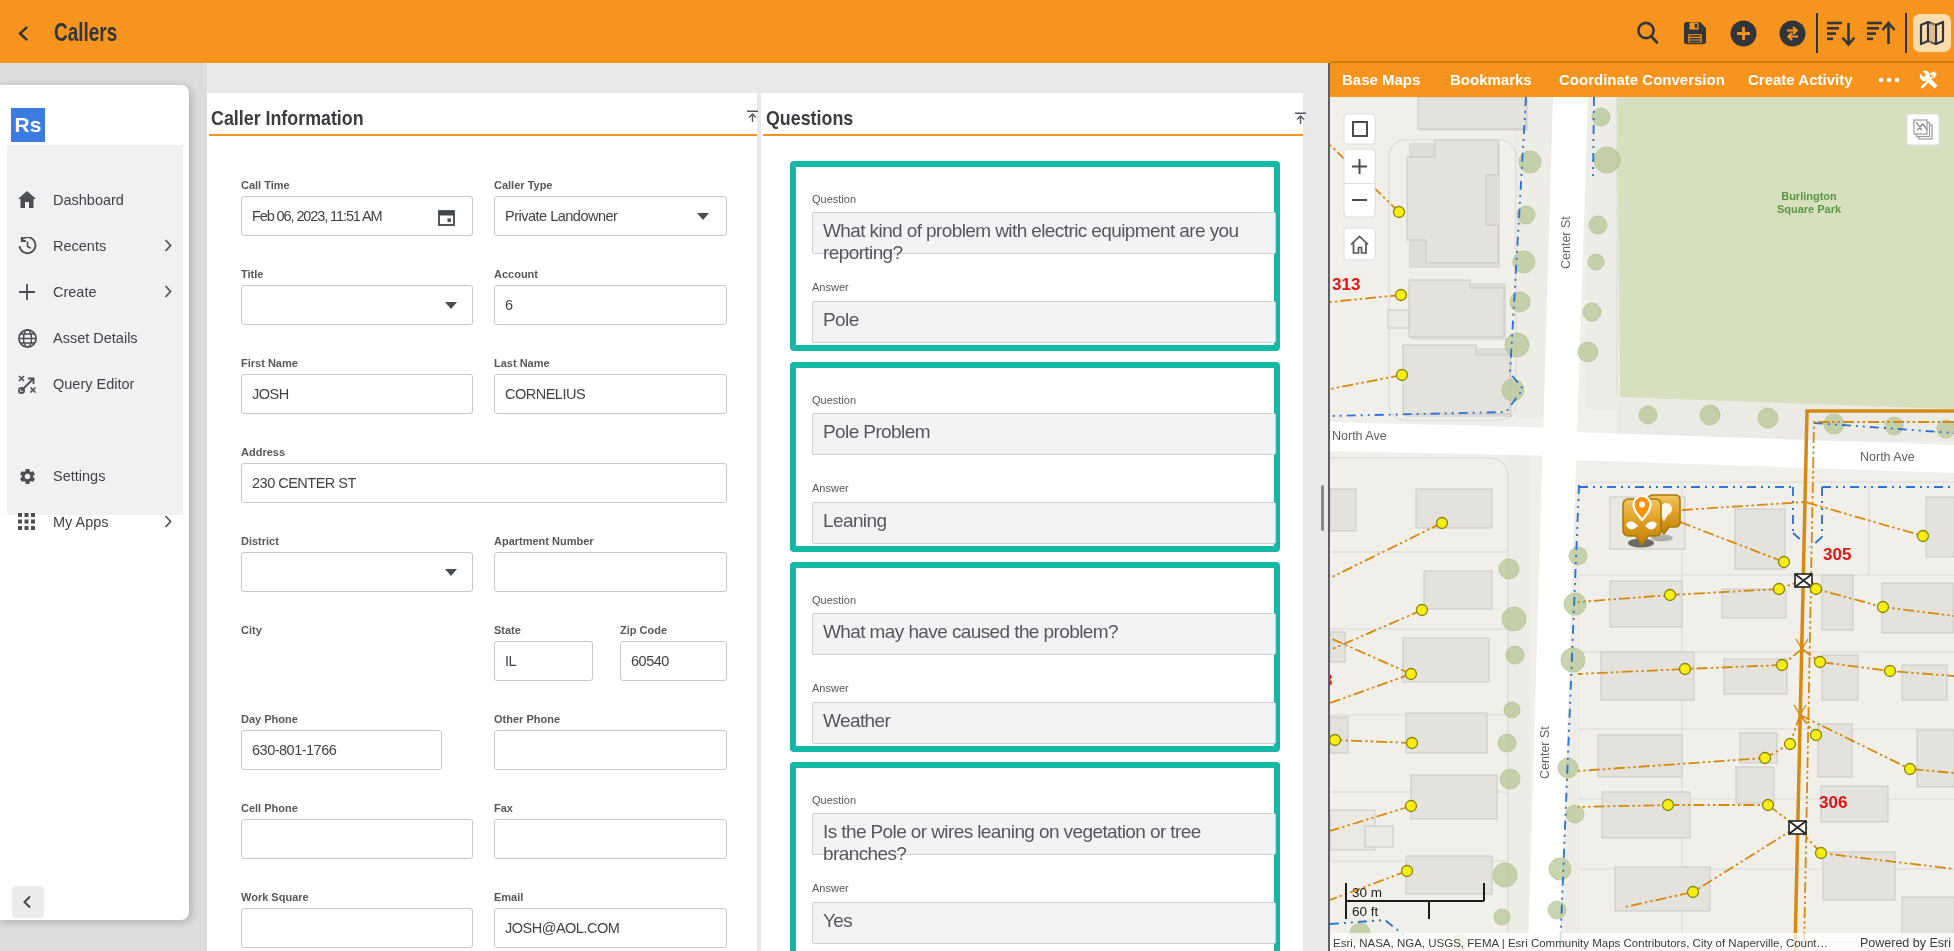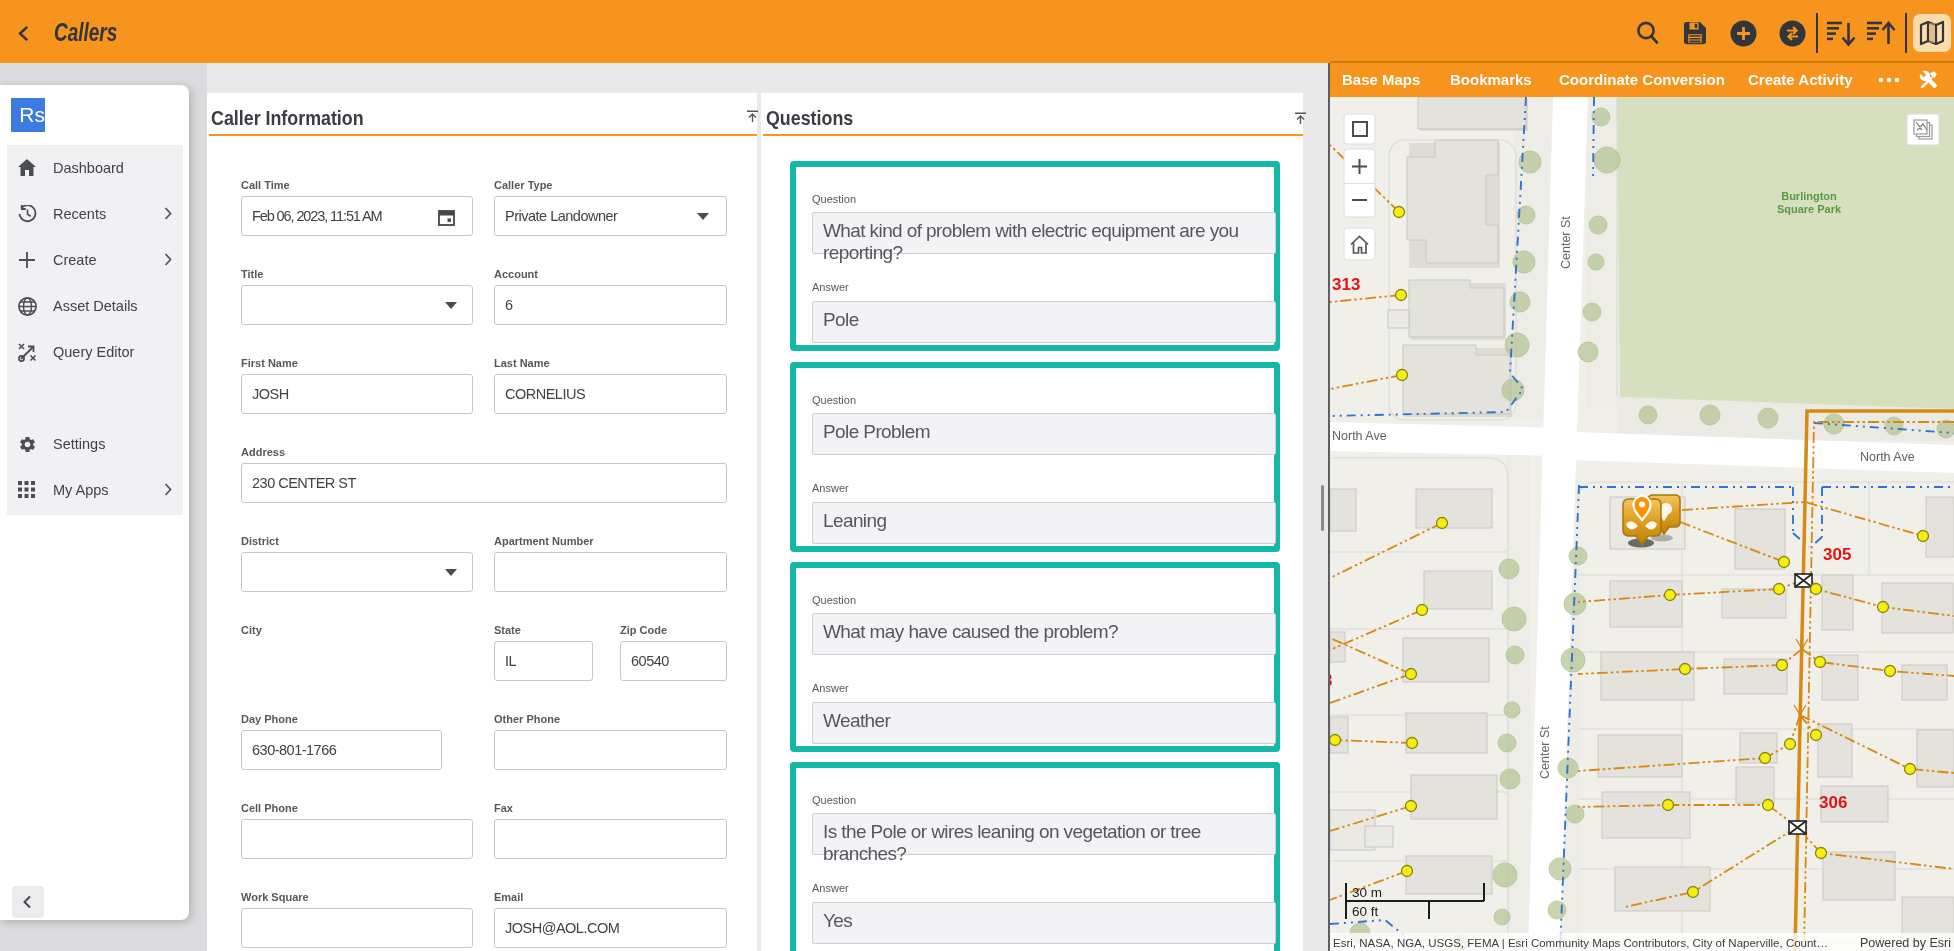--- a/index.html
+++ b/index.html
@@ -1,28 +1,28 @@
 <!DOCTYPE html>
 <html><head>
 <meta charset="utf-8">
 <style>
   * { margin:0; padding:0; box-sizing:border-box; }
   html,body { width:1954px; height:951px; overflow:hidden; }
   body { position:relative; background:#e9e9e9; font-family:"Liberation Sans",sans-serif; }
   .abs { position:absolute; }
   
-  #hdr { left:0; top:0; width:1954px; height:63px; background:#f7941e;font-style:italic; }
+  #hdr { left:0; top:0; width:1954px; height:63px; background:#f7941e; }
   #hdr .title { left:54px; top:17px; font-size:26px; font-weight:bold; color:#32363b; transform:scaleX(.73); transform-origin:0 50%; }
   .hic { position:absolute; top:0; }
   
   #leftcol { left:0; top:63px; width:207px; height:888px; background:#dcdcde; }
   #sidebar { left:0; top:85px; width:189px; height:835px; background:#fff; border-radius:0 8px 8px 0; box-shadow:2px 2px 8px rgba(0,0,0,.22); }
-  #rslogo { left:11px; top:13px; width:34px; height:34px; background:#3c7be2; color:#fff; font-size:21px; font-weight:normal; text-align:right; line-height:34px; }
+  #rslogo { left:11px; top:23px; width:34px; height:34px; background:#3c7be2; color:#fff; font-size:21px; font-weight:bold; text-align:center; line-height:34px; }
   #menu { left:7px; top:60px; width:176px; height:370px; background:#f1f1f3; }
-  .mi { position:absolute; left:0; width:176px; height:46px; }
+  .mi { position:absolute; left:0; width:176px; height:46px;margin-top:32px; }
   .mi .ic { position:absolute; left:11px; top:14px; }
   .mi .tx { position:absolute; left:46px; top:15px; font-size:14.5px; color:#3f4348; }
   .mi .ch { position:absolute; left:157px; top:16px; }
   #collapse { left:12px; top:801px; width:32px; height:32px; background:#ececee; border-radius:4px; }
   
   .panel { background:#fff; }
   .ptitle { position:absolute; top:13px; font-size:20.5px; font-weight:bold; color:#3a3d42; transform:scaleX(.87); transform-origin:0 50%; }
   .prule { position:absolute; top:41px; height:2px; background:#f7941e; }
   .lbl { position:absolute; font-size:11px; font-weight:bold; color:#55585d; }
   .inp { position:absolute; height:40px; background:#fff; border:1px solid #c6c7c9; border-radius:3px; font-size:14.5px; letter-spacing:-0.5px; color:#3f4247; line-height:38px; padding-left:10px; }

